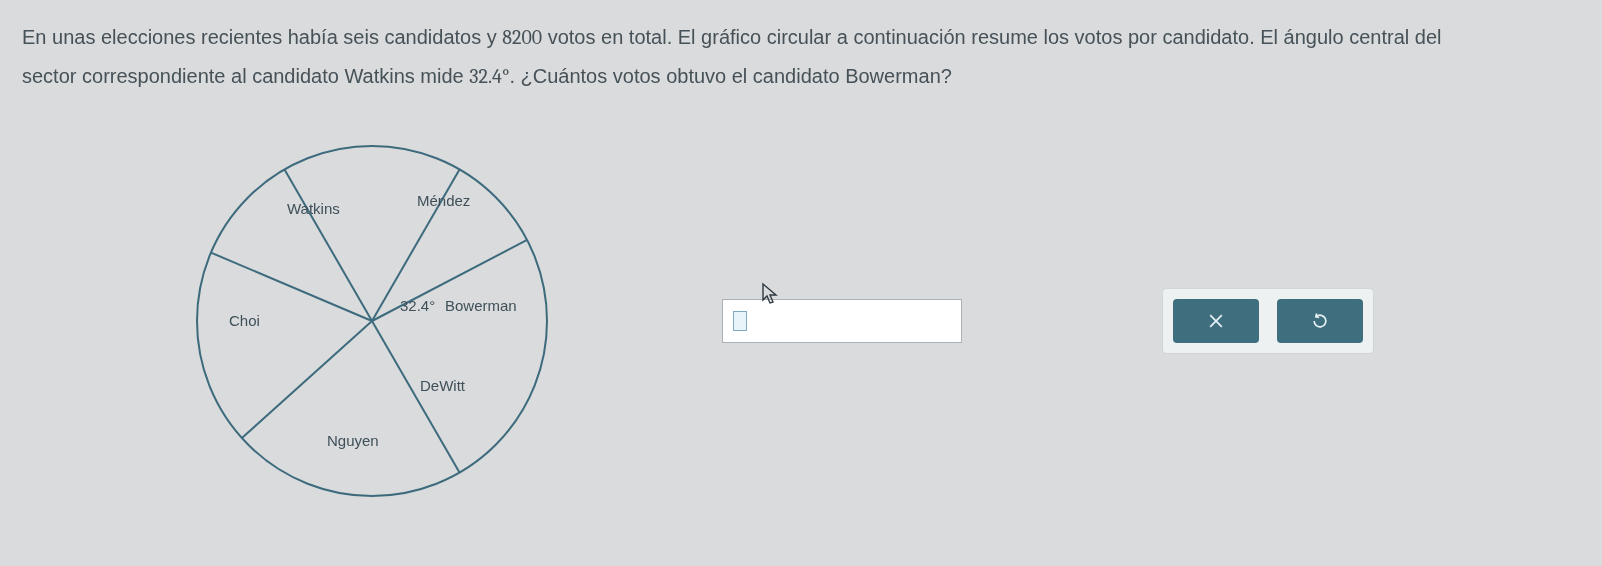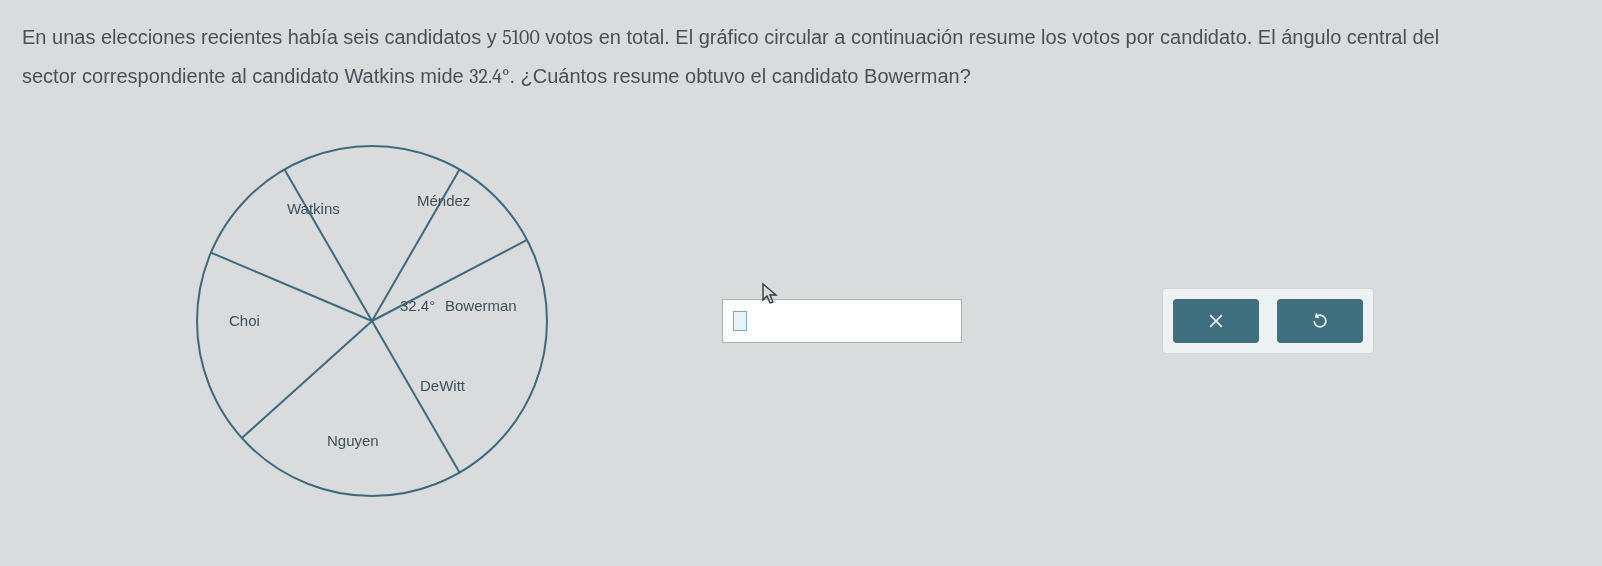--- a/index.html
+++ b/index.html
@@ -88,22 +88,22 @@
     align-items: center;
     justify-content: center;
     cursor: pointer;
   }
   .btn svg { width: 20px; height: 20px; stroke: #e8f2f5; fill: none; stroke-width: 2; }
 </style>
 </head>
 <body>
 
 <div class="question">
-  <span>En unas elecciones recientes había seis candidatos y </span><span class="num">5100</span><span> votos en total. El gráfico circular a continuación resume los votos por candidato. El ángulo central del</span><br>
-  <span>sector correspondiente al candidato Watkins mide </span><span class="num">32.4°</span><span>. ¿Cuántos resume obtuvo el candidato Bowerman?</span>
+  <span>En unas elecciones recientes había seis candidatos y </span><span class="num">8200</span><span> votos en total. El gráfico circular a continuación resume los votos por candidato. El ángulo central del</span><br>
+  <span>sector correspondiente al candidato Watkins mide </span><span class="num">32.4°</span><span>. ¿Cuántos votos obtuvo el candidato Bowerman?</span>
 </div>
 
 <div class="content-row">
   <div class="chart-wrap">
     <div class="pie">
       <svg viewBox="0 0 370 370">
 
         <circle cx="185" cy="185" r="175" fill="none" stroke="#3d6b7d" stroke-width="2"></circle>
 
            <line x1="185" y1="185" x2="272.5" y2="33.4" stroke="#3d6b7d" stroke-width="2"></line>

